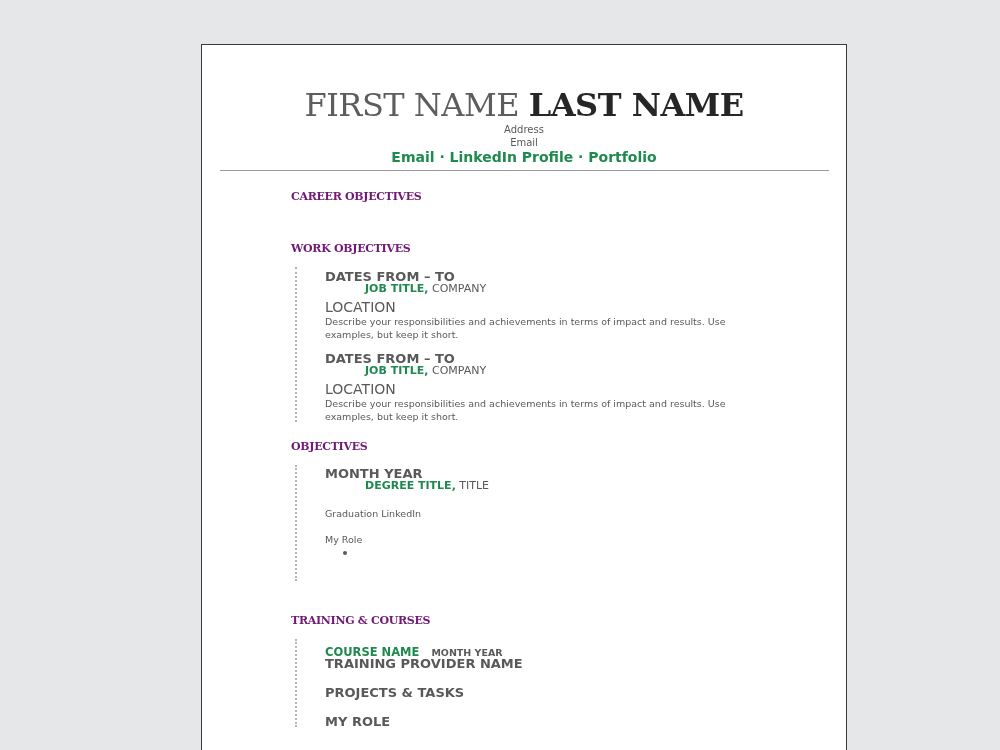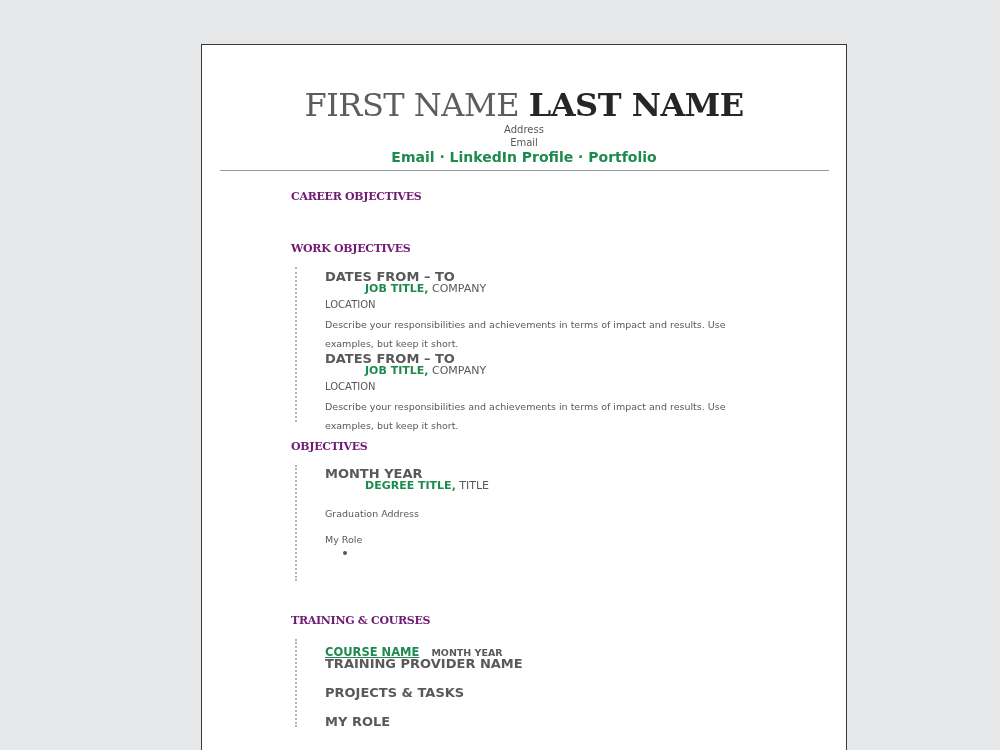--- a/index.html
+++ b/index.html
@@ -48,25 +48,25 @@
     border-left: 2px dotted #b5b5b5;
   }
   .t {
     position: absolute; left: 123px;
     font-family: "DejaVu Sans", sans-serif;
     white-space: nowrap;
   }
   .small-bold { font-size: 13px; font-weight: bold; color: #595959; }
   .title-line { font-size: 11px; color: #595959; margin-left: 40px; }
   .title-line .green { color: #1e8a4e; font-weight: bold; }
-  .loc { font-size: 10px; color: #595959; }
-  .desc { font-size: 9.5px; color: #595959; line-height: 19px; white-space: normal; width: 430px; }
+  .loc { font-size: 14px; color: #595959; }
+  .desc { font-size: 9.5px; color: #595959; line-height: 13px; white-space: normal; width: 430px; }
   .plain { font-size: 9.5px; color: #595959; }
   .bullet { position: absolute; left: 141px; width: 4px; height: 4px; border-radius: 50%; background: #595959; }
-  .course { font-size: 11.5px; color: #1e8a4e; font-weight: bold; text-decoration: underline; }
+  .course { font-size: 11.5px; color: #1e8a4e; font-weight: bold; }
   .course-date { font-size: 9.5px; font-weight: bold; color: #595959; margin-left: 12px; }
 </style>
 </head>
 <body>
 
 <div class="page">
 
   <div class="name">
     <span class="first">FIRST NAME</span>
     <span class="last">LAST NAME</span>
@@ -98,21 +98,21 @@
     <div class="t loc" style="top:336px">LOCATION</div>
     <div class="t desc" style="top:352px">Describe your responsibilities and achievements in terms of impact and results. Use examples, but keep it short.</div>
   </div>
 
   <div class="heading" style="top:395px">OBJECTIVES</div>
   <div class="vline" style="top:420px;height:116px"></div>
   <div class="t small-bold" style="top:421px">MONTH YEAR</div>
   <div class="t title-line" style="top:434px">
     <span class="green">DEGREE TITLE,</span><span> TITLE</span>
   </div>
-  <div class="t plain" style="top:463px">Graduation Address</div>
+  <div class="t plain" style="top:463px">Graduation LinkedIn</div>
   <div class="t plain" style="top:489px">My Role</div>
   <div class="bullet" style="top:506px"></div>
 
   <div class="heading" style="top:569px">TRAINING &amp; COURSES</div>
   <div class="vline" style="top:594px;height:88px"></div>
   <div class="t" style="top:596px">
     <span class="course">COURSE NAME</span><span class="course-date">MONTH YEAR</span>
   </div>
   <div class="t small-bold" style="top:611px">TRAINING PROVIDER NAME</div>
   <div class="t small-bold" style="top:640px">PROJECTS &amp; TASKS</div>

